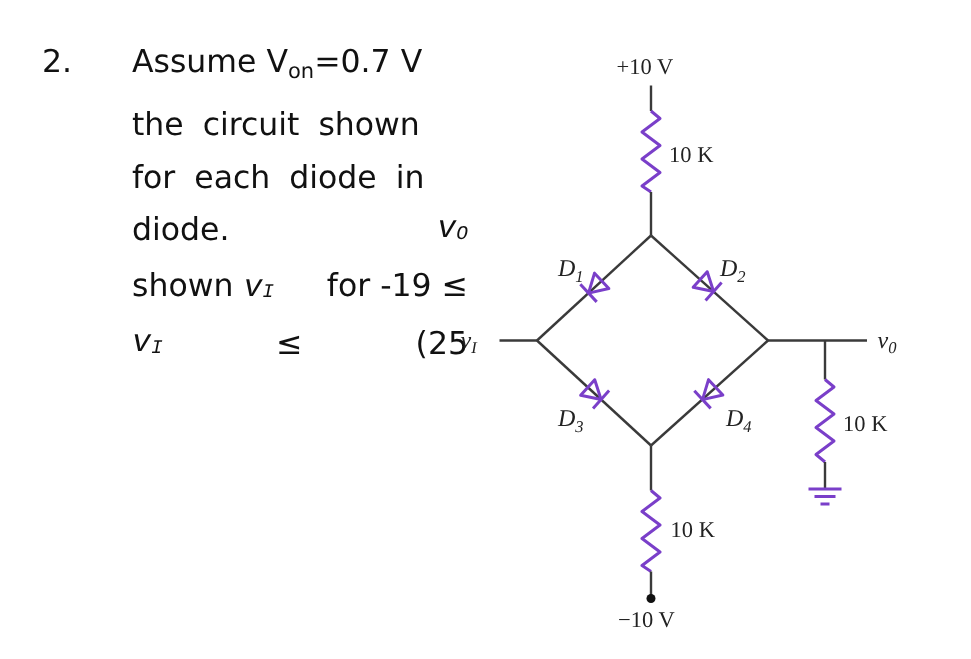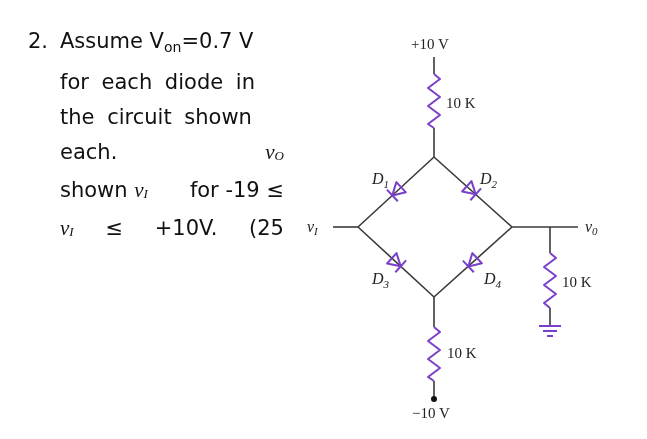--- a/index.html
+++ b/index.html
@@ -2,60 +2,59 @@
 <html><head>
 <meta charset="utf-8">
 <style>
   html, body { margin: 0; padding: 0; background: #ffffff; }
   body { width: 647px; height: 439px; position: relative; overflow: hidden; }
   .problem {
     position: absolute; left: 28px; top: 24px; width: 268px;
     font-family: "DejaVu Sans", sans-serif; font-size: 21px; line-height: 35px; color: #111;
   }
   .problem .num { position: absolute; left: 0; top: 0; }
-  .problem .body { position: absolute; left: 32px; top: 0; width: 224px; text-align: justify; }
+  .problem .body { position: absolute; left: 60px; top: 0; width: 224px; text-align: justify; }
   .line { display: flex; justify-content: space-between; white-space: nowrap; }
-  .var { font-family: Liberation Serif, serif; font-style: italic; }
+  .var { font-family: Liberation Mono, monospace; font-style: italic; }
   .sub { font-size: 14px; vertical-align: -4px; }
   .sub-small { font-size: 13px; vertical-align: -1px; }
   b { font-weight: normal; }
   svg { position: absolute; left: 0; top: 0; }
   .wire { stroke: #3a3a3a; stroke-width: 1.6; fill: none; }
   .comp { stroke: #7a3fc9; stroke-width: 2; fill: none; stroke-linejoin: round; }
   .lbl { font-family: "Liberation Serif", serif; font-size: 15px; fill: #222; }
   .lbl-i { font-family: "Liberation Serif", serif; font-size: 16px; font-style: italic; fill: #222; }
   .lbl-s { font-family: "Liberation Serif", serif; font-size: 11px; fill: #222; }
 </style>
 </head>
 <body>
 
 <div class="problem">
   <span class="num">2.</span>
   <div class="body">
     <div class="line">
       <span><span>Assume V</span><span class="sub">on</span><span>=0.7 V</span></span>
     </div>
     <div class="line">
+      <span style="word-spacing:6px">the circuit shown</span>
+    </div>
+    <div class="line">
       <span style="word-spacing:6px">for each diode in</span>
     </div>
     <div class="line">
-      <span style="word-spacing:6px">the circuit shown</span>
-    </div>
-    <div class="line">
-      <span>each.</span>
+      <span>diode.</span>
       <span class="var"><span>v</span><span class="sub-small">O</span></span>
     </div>
     <div class="line">
       <span><span>shown</span> <span class="var"><span>v</span><span class="sub-small">I</span></span></span>
       <span>for -19 ≤</span>
     </div>
     <div class="line">
       <span class="var"><span>v</span><span class="sub-small">I</span></span>
       <span>≤</span>
-      <span>+10V.</span>
       <b>(25</b>
     </div>
   </div>
 </div>
 
 <svg width="647" height="439" viewBox="0 0 647 439">
 
   <text class="lbl" x="411" y="49"><tspan>+10 V</tspan></text>
   <line class="wire" x1="434" y1="57" x2="434" y2="74"></line>
   <polyline class="comp" points="434,74 440,79 428,88 440,97 428,106 440,115 428,124 434,128"></polyline>

